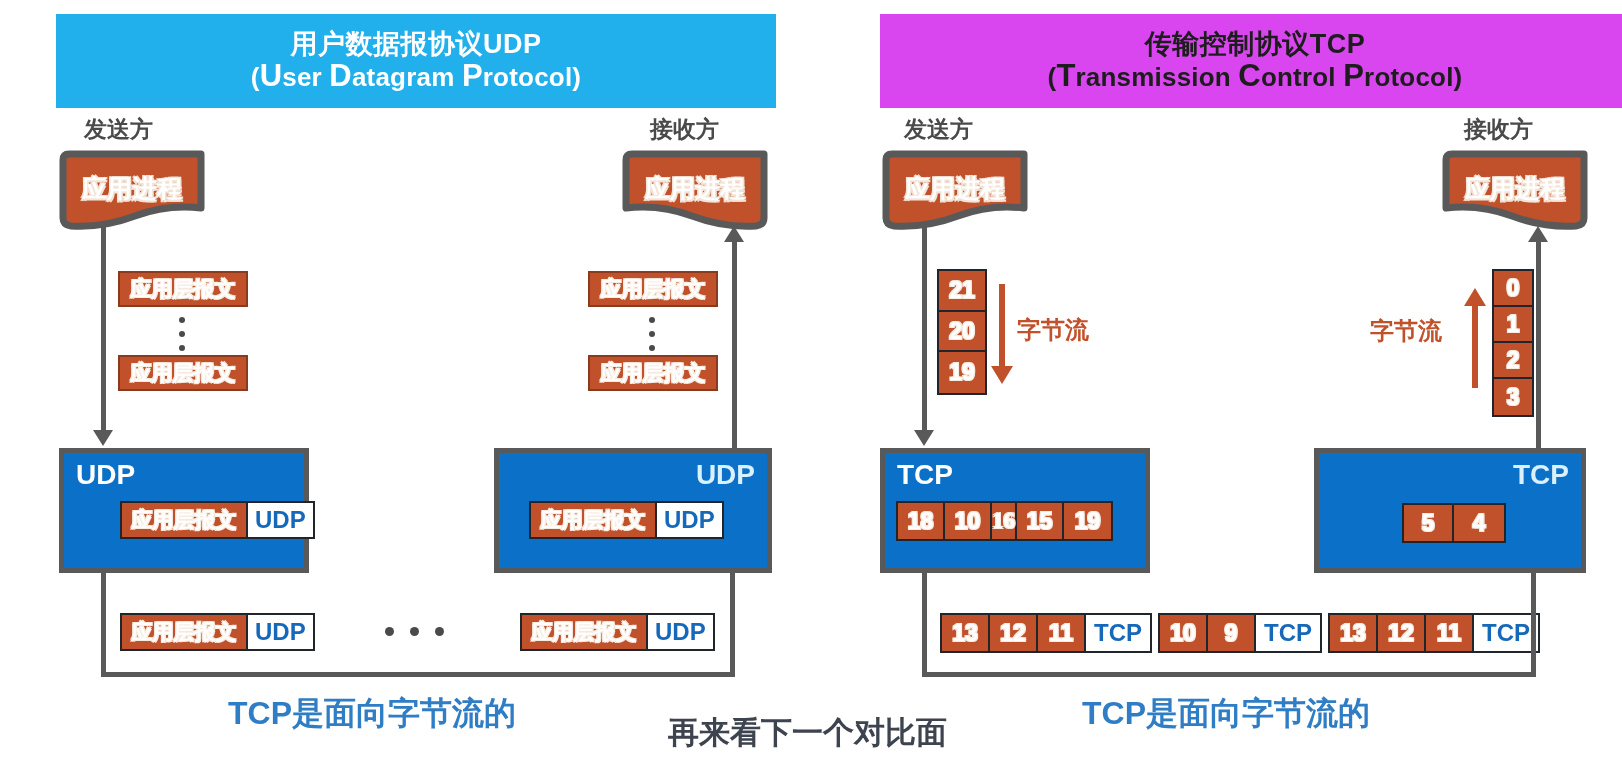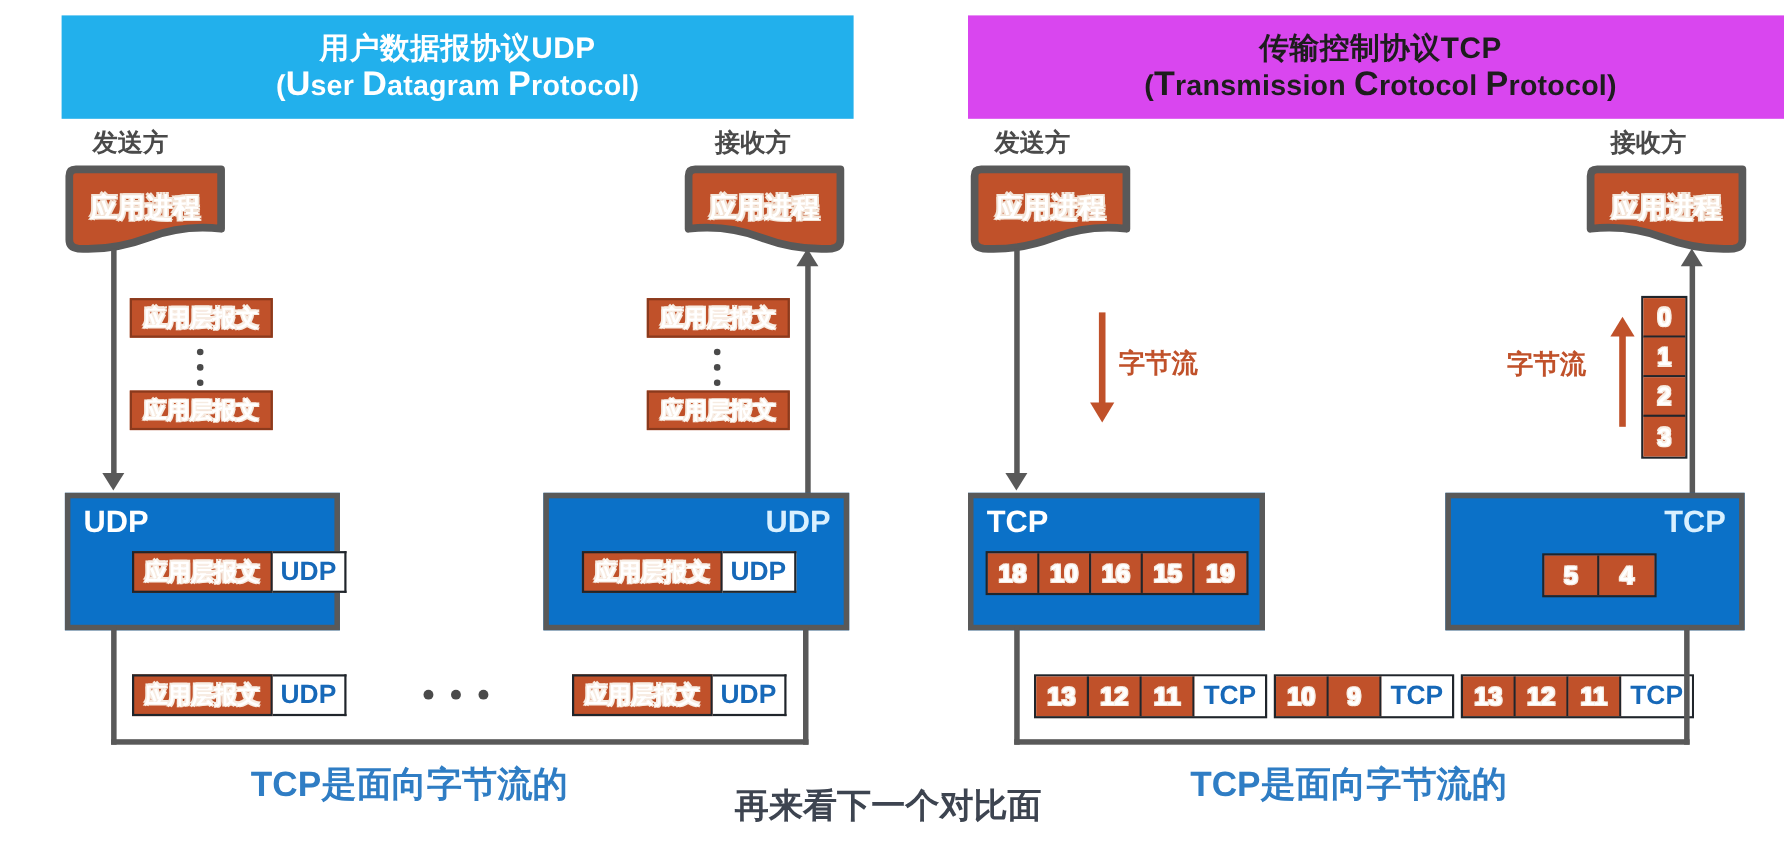--- a/index.html
+++ b/index.html
@@ -176,21 +176,21 @@
 
 <div id="stage">
 
   <div id="udp-banner" class="banner">
     <div class="ln1">用户数据报协议UDP</div>
     <div class="ln2"><span class="sm">(</span><span class="cap">U</span><span class="sm">ser </span><span class="cap">D</span><span class="sm">atagram </span><span class="cap">P</span><span class="sm">rotocol)</span></div>
   </div>
 
   <div id="tcp-banner" class="banner">
     <div class="ln1">传输控制协议TCP</div>
-    <div class="ln2"><span class="sm">(</span><span class="cap">T</span><span class="sm">ransmission </span><span class="cap">C</span><span class="sm">rotocol </span><span class="cap">P</span><span class="sm">rotocol)</span></div>
+    <div class="ln2"><span class="sm">(</span><span class="cap">T</span><span class="sm">ransmission </span><span class="cap">C</span><span class="sm">ontrol </span><span class="cap">P</span><span class="sm">rotocol)</span></div>
   </div>
 
   <div class="party" style="left:52px;top:114px;">发送方</div>
 
   <div class="appproc" style="left:25px;top:148px;width:150px;height:90px;">
     <svg width="150" height="90" viewBox="0 0 150 90">
       <path d="M6,12 Q6,6 12,6 L144,6 L144,60 Q110,56 78,68 Q46,80 14,78 Q6,77 6,70 Z" fill="#c0512a" stroke="#595959" stroke-width="7" stroke-linejoin="round"></path>
     </svg>
     <div class="lbl">应用进程</div>
   </div>
@@ -268,33 +268,38 @@
 
   <div class="appproc" style="left:848px;top:148px;width:150px;height:90px;">
     <svg width="150" height="90" viewBox="0 0 150 90">
       <path d="M6,12 Q6,6 12,6 L144,6 L144,60 Q110,56 78,68 Q46,80 14,78 Q6,77 6,70 Z" fill="#c0512a" stroke="#595959" stroke-width="7" stroke-linejoin="round"></path>
     </svg>
     <div class="lbl">应用进程</div>
   </div>
   <div class="vline" style="left:890px;top:226px;height:208px;"></div>
   <div class="arrowhead arrow-down" style="left:882px;top:430px;"></div>
 
+  <div class="bytestack" style="left:905px;top:269px;width:50px;height:126px;">
+    <div class="cell" style="height:42px;">21</div>
+    <div class="cell" style="height:42px;">20</div>
+    <div class="cell" style="height:42px;">19</div>
+  </div>
 
   <div class="streamarrow down" style="left:955px;top:284px;width:30px;height:100px;">
     <div class="shaft" style="top:0;height:84px;"></div>
     <div class="head"></div>
   </div>
   <div class="streamlabel" style="left:985px;top:314px;">字节流</div>
 
   <div class="protobox lbl-left" style="left:848px;top:448px;width:270px;height:125px;">
     <div class="plabel">TCP</div>
     <div class="byterow" style="left:11px;top:48px;height:40px;">
       <div class="b" style="width:47px;">18</div>
       <div class="b" style="width:47px;">10</div>
-      <div class="b" style="width:47px;">16</div>
+      <div class="b" style="width:25px;font-family:Liberation Serif, serif;">16</div>
       <div class="b" style="width:47px;">15</div>
       <div class="b" style="width:47px;">19</div>
     </div>
   </div>
 
   <div class="vline" style="left:890px;top:570px;height:107px;"></div>
 
   <div class="hline" style="left:890px;top:672px;width:614px;"></div>
 
   <div class="segment" style="left:908px;top:613px;height:40px;">

